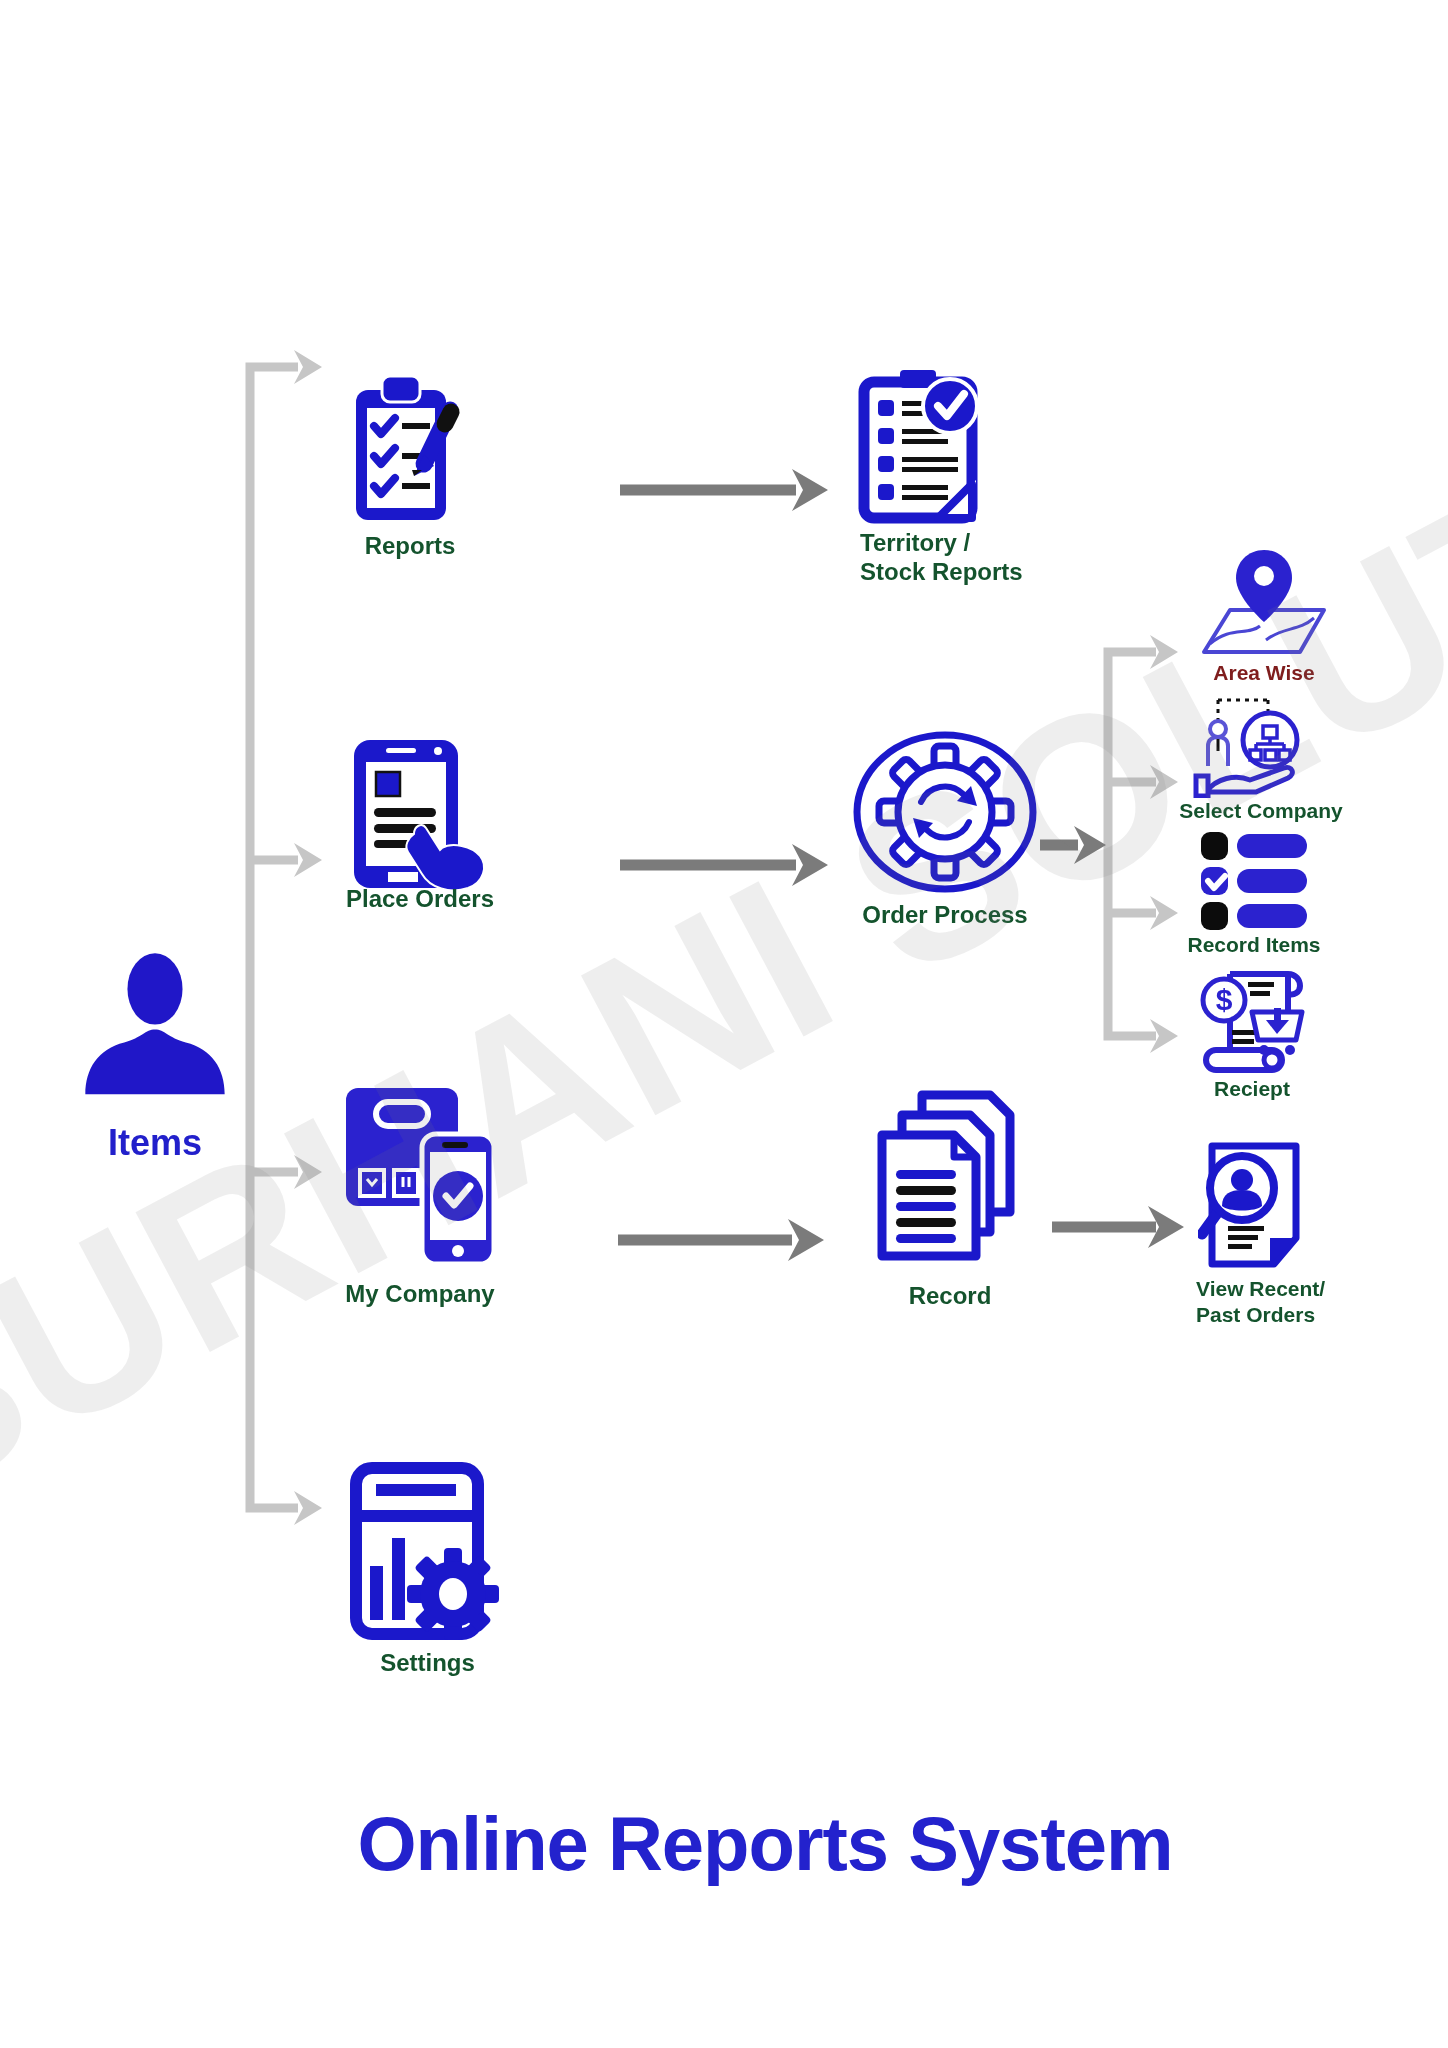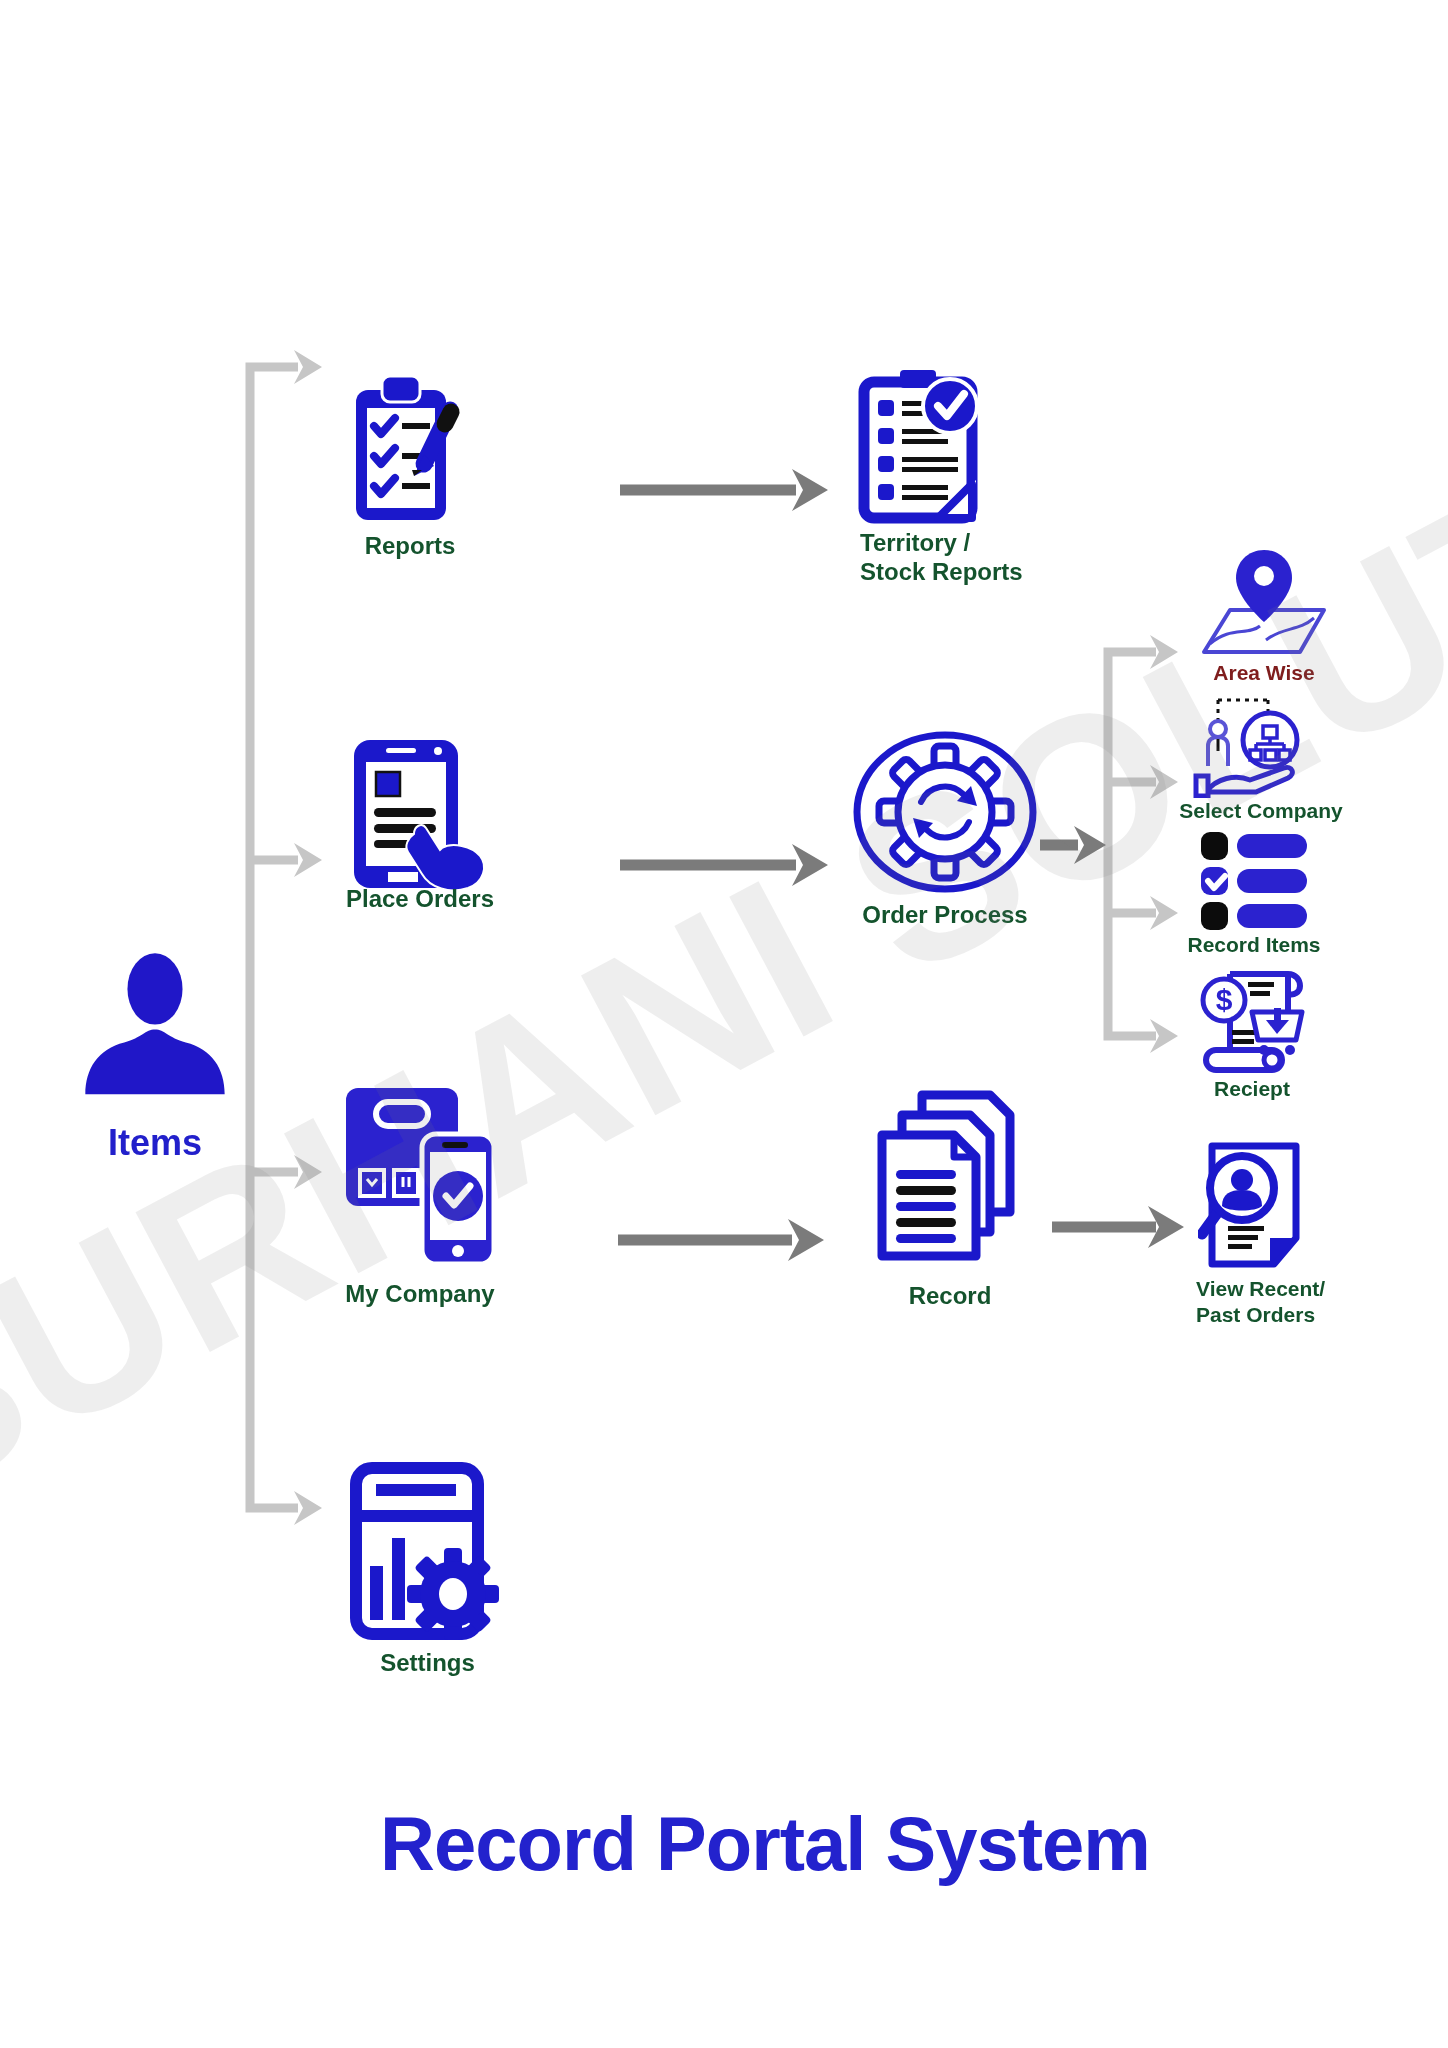--- a/index.html
+++ b/index.html
@@ -351,17 +351,17 @@
         <g transform="rotate(315)">
             <rect x="-9" y="-46" width="18" height="20" rx="4"></rect>
           </g>
       </g>
       <circle r="33" fill="#1b18cb"></circle>
       <ellipse rx="14" ry="16" fill="#ffffff"></ellipse>
     </g>
   </svg>
   <div class="node-label lbl" style="left:320px;top:1648px;width:215px;font-size:24px">Settings</div>
 
-  <div class="title">Record Portal System</div>
+  <div class="title">Online Reports System</div>
 
   <div class="watermark" style="z-index:5">BURHANI SOLUTIONS</div>
 
 </div>
 
 </body></html>

